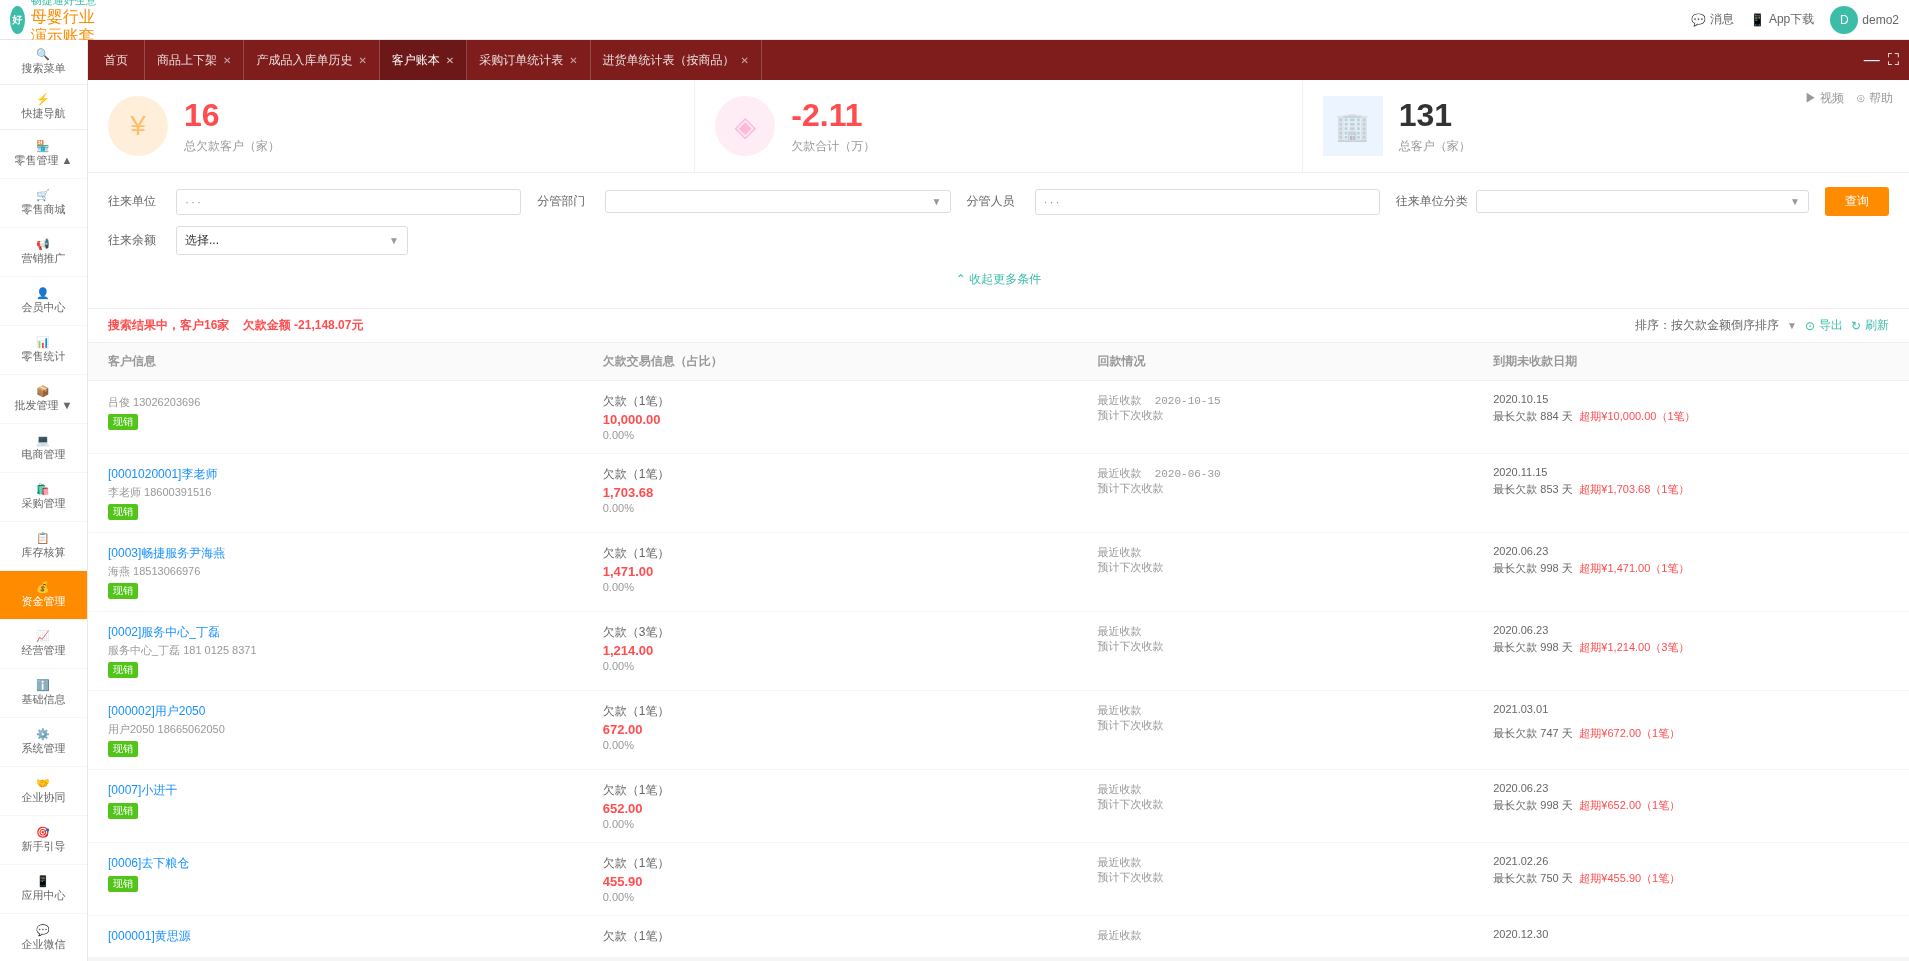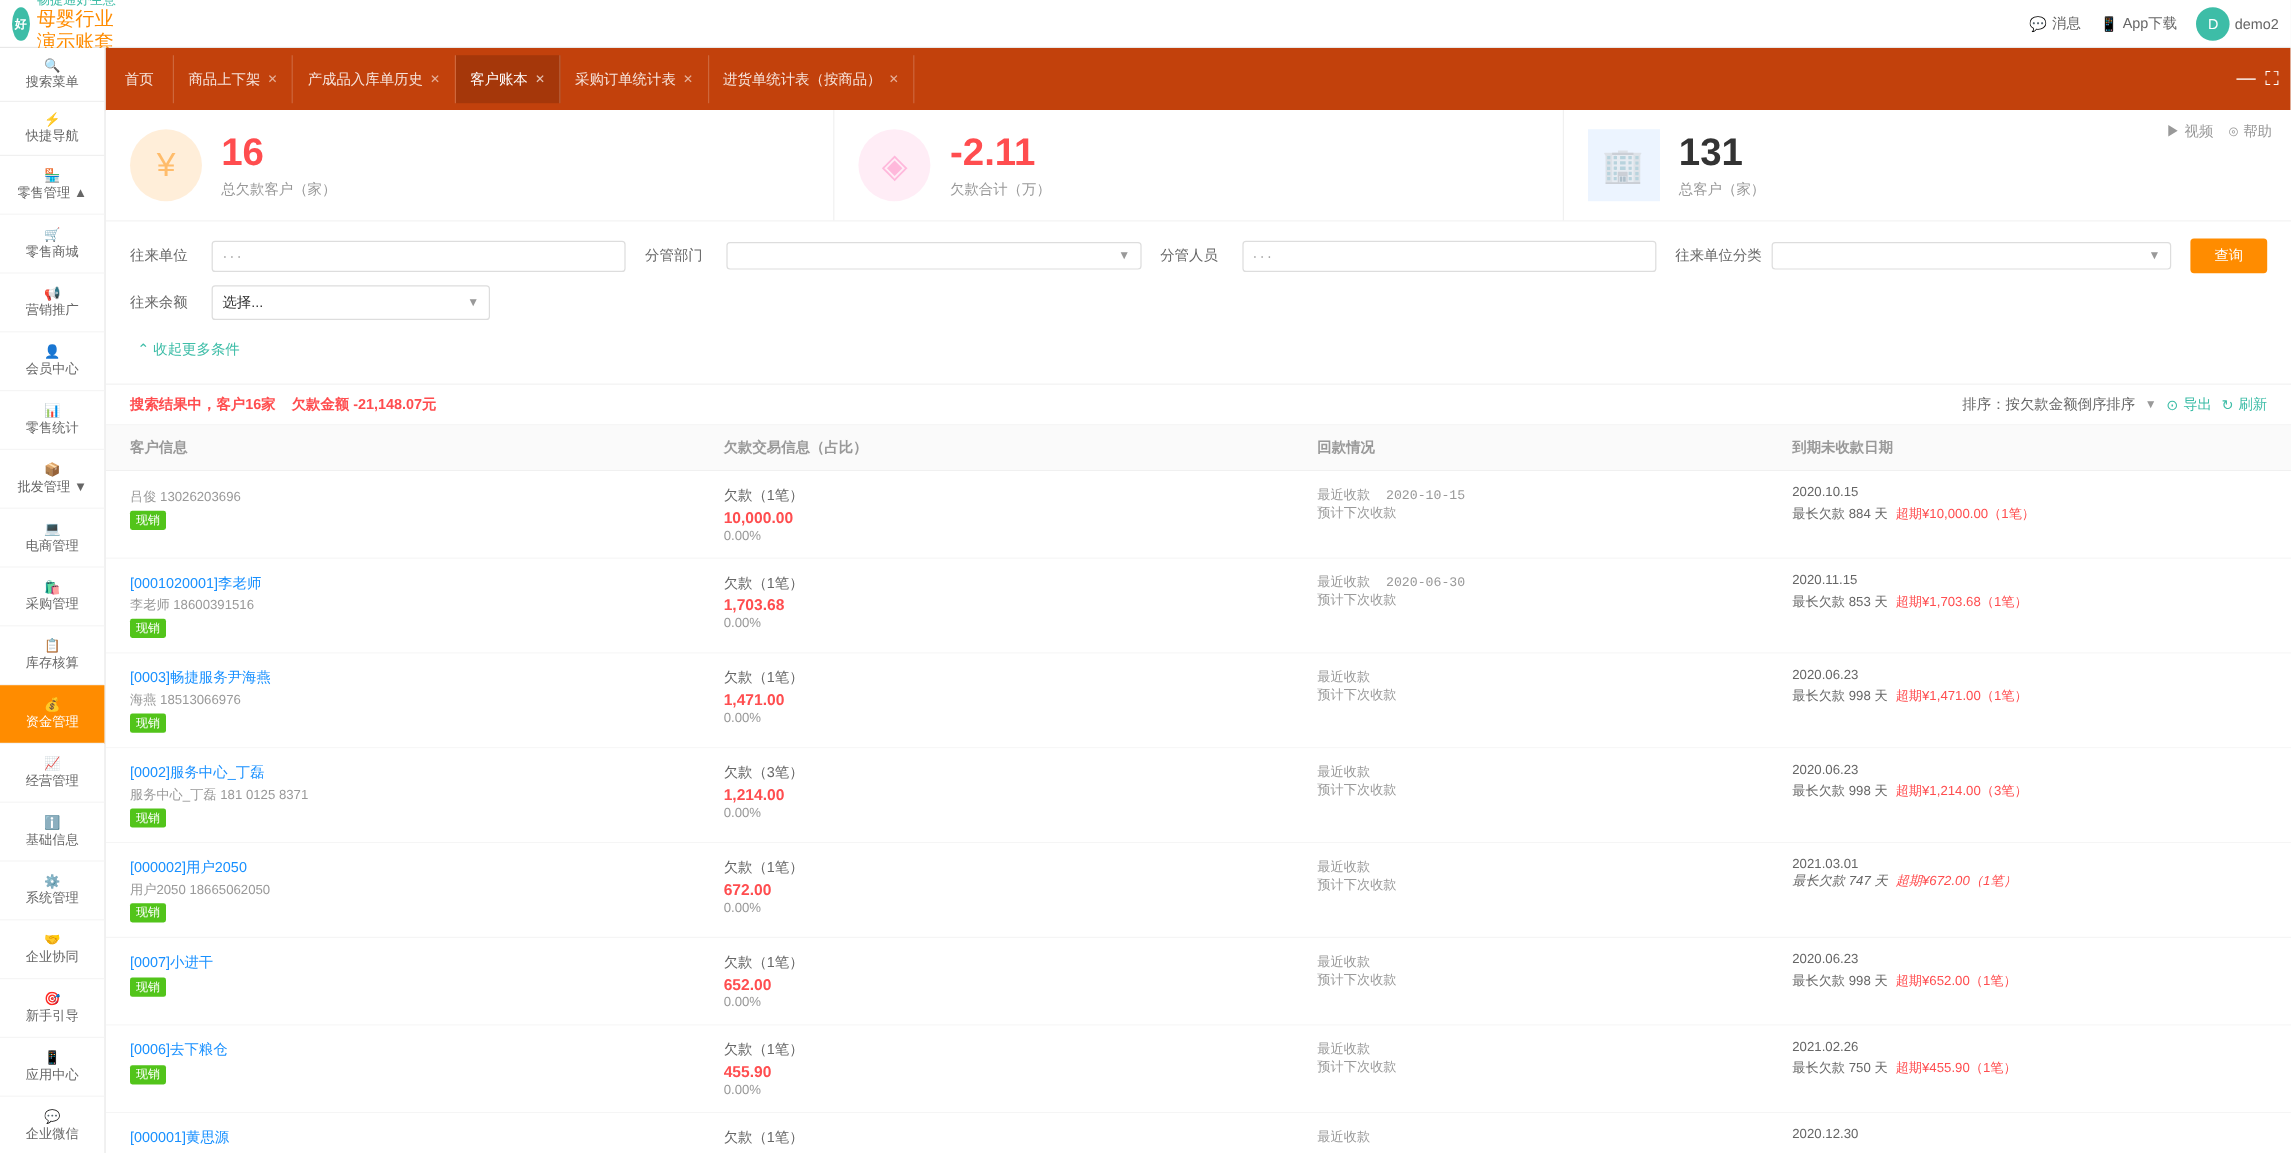--- a/index.html
+++ b/index.html
@@ -4,21 +4,21 @@
   <style>
     * { box-sizing: border-box; margin: 0; padding: 0; }
     body { font-family: 'Microsoft YaHei', Arial, sans-serif; font-size: 12px; background: #f5f5f5; color: #333; overflow: hidden; }
 
     
     .app-container { display: flex; flex-direction: column; height: 961px; width: 1909px; }
     .top-bar { display: flex; align-items: center; height: 40px; background: #fff; border-bottom: 1px solid #e8e8e8; padding: 0 10px; flex-shrink: 0; }
     .main-layout { display: flex; flex: 1; overflow: hidden; }
     .sidebar { width: 88px; background: #fff; border-right: 1px solid #e8e8e8; display: flex; flex-direction: column; flex-shrink: 0; }
     .content-area { flex: 1; display: flex; flex-direction: column; overflow: hidden; }
-    .tab-bar { height: 52px; background: #c2410c; display: flex; align-items: center; flex-shrink: 0; }
+    .tab-bar { height: 40px; background: #7f1d1d; display: flex; align-items: center; flex-shrink: 0; }
     .main-content { flex: 1; overflow-y: auto; background: #f5f5f5; }
 
     
     .top-bar-logo { display: flex; align-items: center; gap: 6px; width: 88px; }
     .logo-icon { width: 28px; height: 28px; background: #3dbda7; border-radius: 50%; display: flex; align-items: center; justify-content: center; color: white; font-size: 10px; font-weight: bold; }
     .logo-text { font-size: 11px; color: #3dbda7; line-height: 1.2; }
     .top-bar-right { display: flex; align-items: center; gap: 16px; margin-left: auto; }
     .top-bar-btn { display: flex; align-items: center; gap: 4px; font-size: 12px; color: #666; cursor: pointer; }
     .sidebar-item { display: flex; flex-direction: column; align-items: center; padding: 10px 4px; cursor: pointer; font-size: 11px; color: #666; border-bottom: 1px solid #f5f5f5; }
     .sidebar-item.active { background: #ff8c00; color: white; }
@@ -44,21 +44,21 @@
 
     
     .filter-area { background: white; padding: 14px 20px; border-bottom: 1px solid #f0f0f0; }
     .filter-row { display: flex; align-items: center; gap: 16px; margin-bottom: 10px; }
     .filter-row:last-child { margin-bottom: 0; }
     .filter-item { display: flex; align-items: center; gap: 8px; flex: 1; }
     .filter-label { font-size: 12px; color: #666; white-space: nowrap; min-width: 60px; }
     .filter-input { flex: 1; border: 1px solid #ddd; border-radius: 3px; padding: 5px 8px; font-size: 12px; color: #333; display: flex; align-items: center; justify-content: space-between; cursor: pointer; }
     .filter-input .dots { color: #999; letter-spacing: 2px; }
     .filter-select { flex: 1; border: 1px solid #ddd; border-radius: 3px; padding: 5px 8px; font-size: 12px; color: #333; display: flex; align-items: center; justify-content: space-between; cursor: pointer; }
-    .collapse-row { text-align: left; padding: 6px; color: #3dbda7; font-size: 12px; cursor: pointer; }
+    .collapse-row { text-align: center; padding: 6px; color: #3dbda7; font-size: 12px; cursor: pointer; }
 
     
     .result-bar { display: flex; justify-content: space-between; padding: 8px 20px; background: #fff; border-bottom: 1px solid #f0f0f0; }
     .result-text { font-size: 12px; color: #666; }
     .result-text span { color: #ff4d4f; font-weight: bold; }
     .result-actions { display: flex; align-items: center; gap: 8px; font-size: 12px; color: #666; }
     .sort-label { color: #666; }
     .action-btn { display: flex; align-items: center; gap: 4px; cursor: pointer; color: #3dbda7; }
 
     
@@ -452,21 +452,21 @@
               <div class="debt-count">欠款（1笔）</div>
               <div class="debt-amount">672.00</div>
               <div class="debt-percent">0.00%</div>
             </div>
             <div class="col-return">
               <div class="return-info">最近收款</div>
               <div class="return-info">预计下次收款</div>
             </div>
             <div class="col-date">
               <div class="return-date">2021.03.01</div>
-              <div style="margin-top:0;font-style:italic;">
+              <div style="margin-top:11px;">
                 <span class="overdue-days">最长欠款 747 天</span>&nbsp;
                 <span class="overdue-link">超期¥672.00（1笔）</span>
               </div>
             </div>
           </div>
 
           <div class="table-row">
             <div class="col-customer">
               <div class="customer-name">[0007]小进干</div>
               <div class="customer-tag">现销</div>

